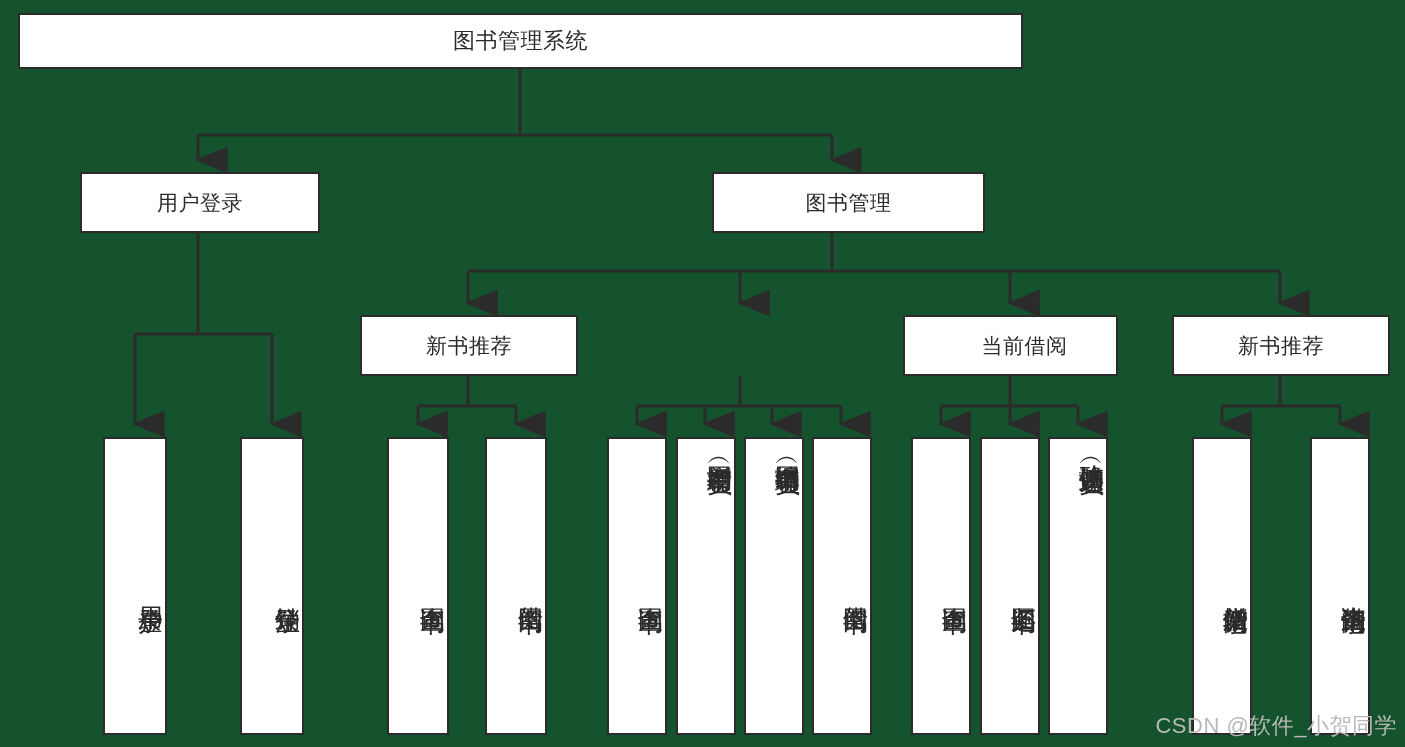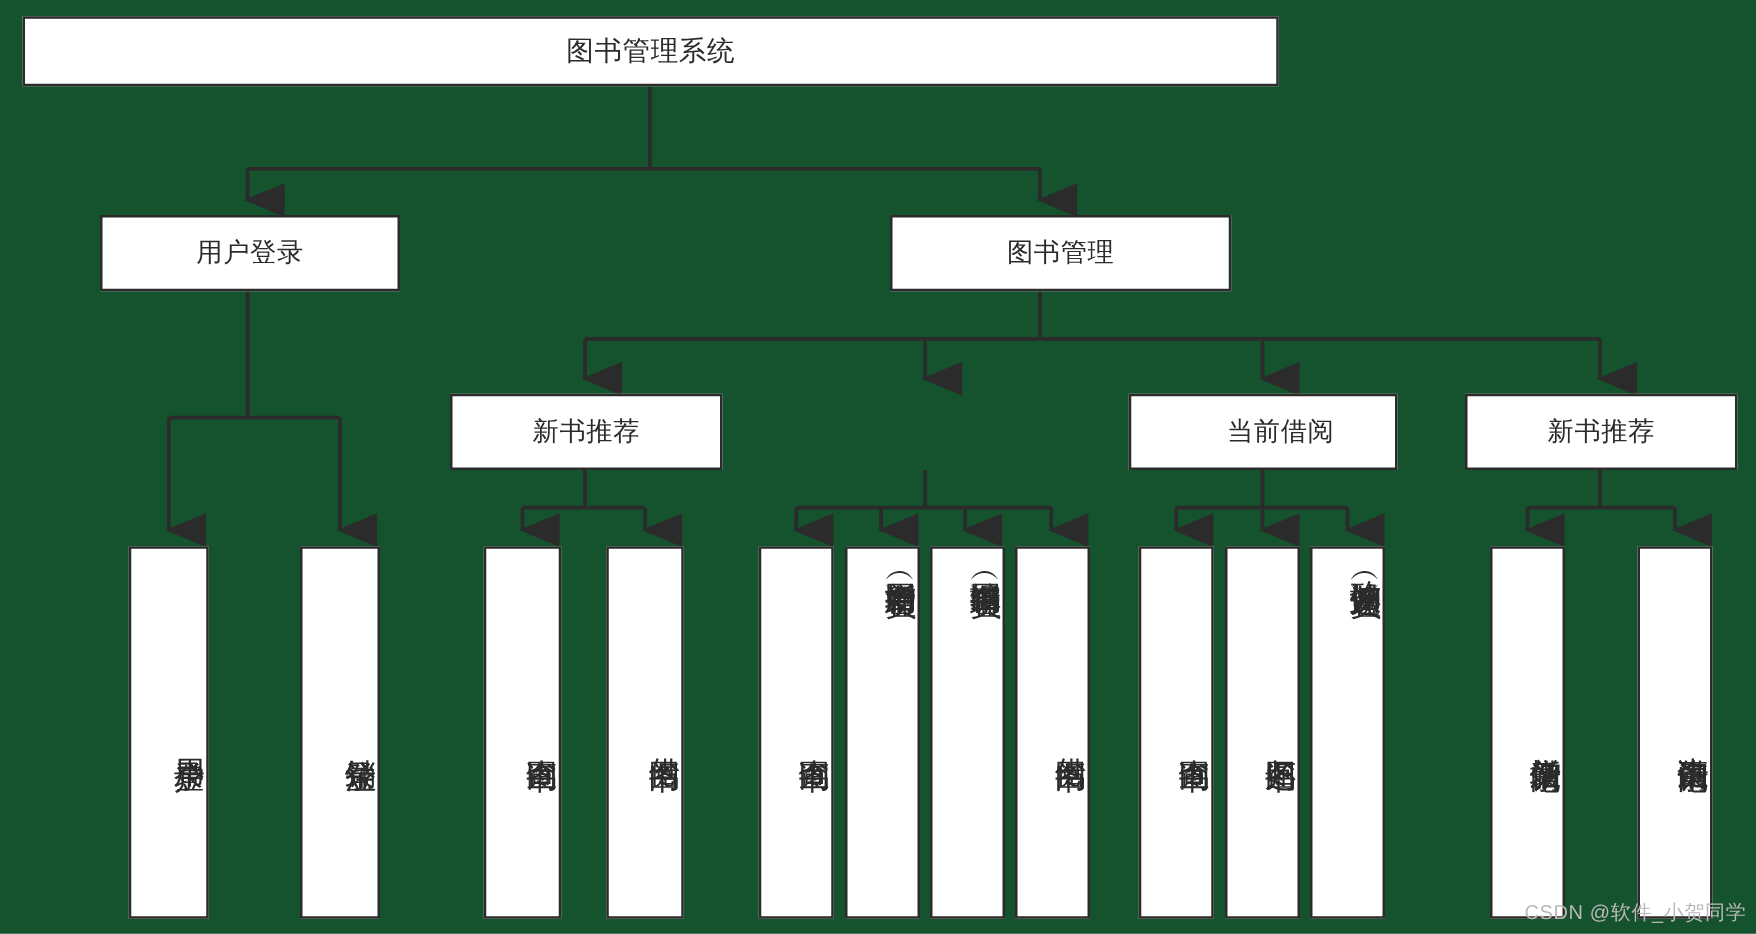--- a/index.html
+++ b/index.html
@@ -55,21 +55,21 @@
     overflow: hidden;
   }
   .node-v.tall-text {
     justify-content: flex-start;
     padding-left: 2px;
   }
   .watermark {
     position: absolute;
     right: 8px;
     bottom: 6px;
-    font-size: 16px;
+    font-size: 22px;
     color: #b9b9b9;
     letter-spacing: 0.5px;
     white-space: nowrap;
   }
 </style>
 </head>
 <body>
 
 <div id="diagram-root">
 

